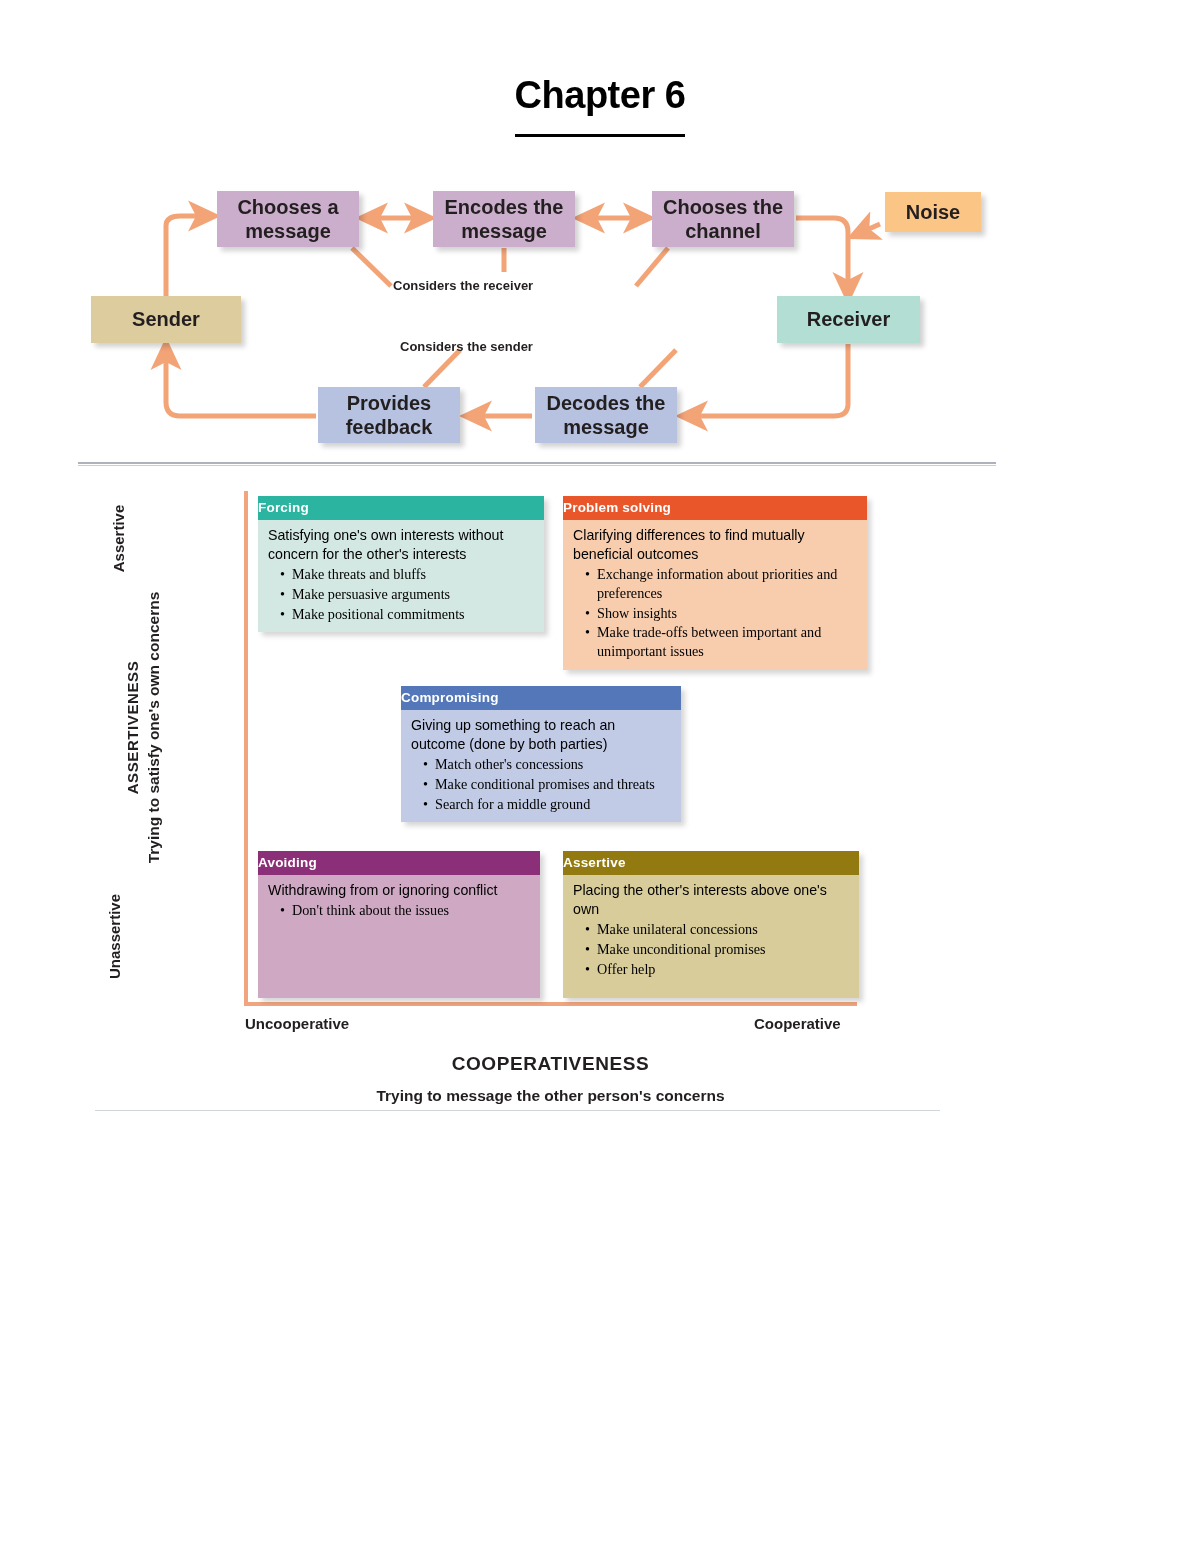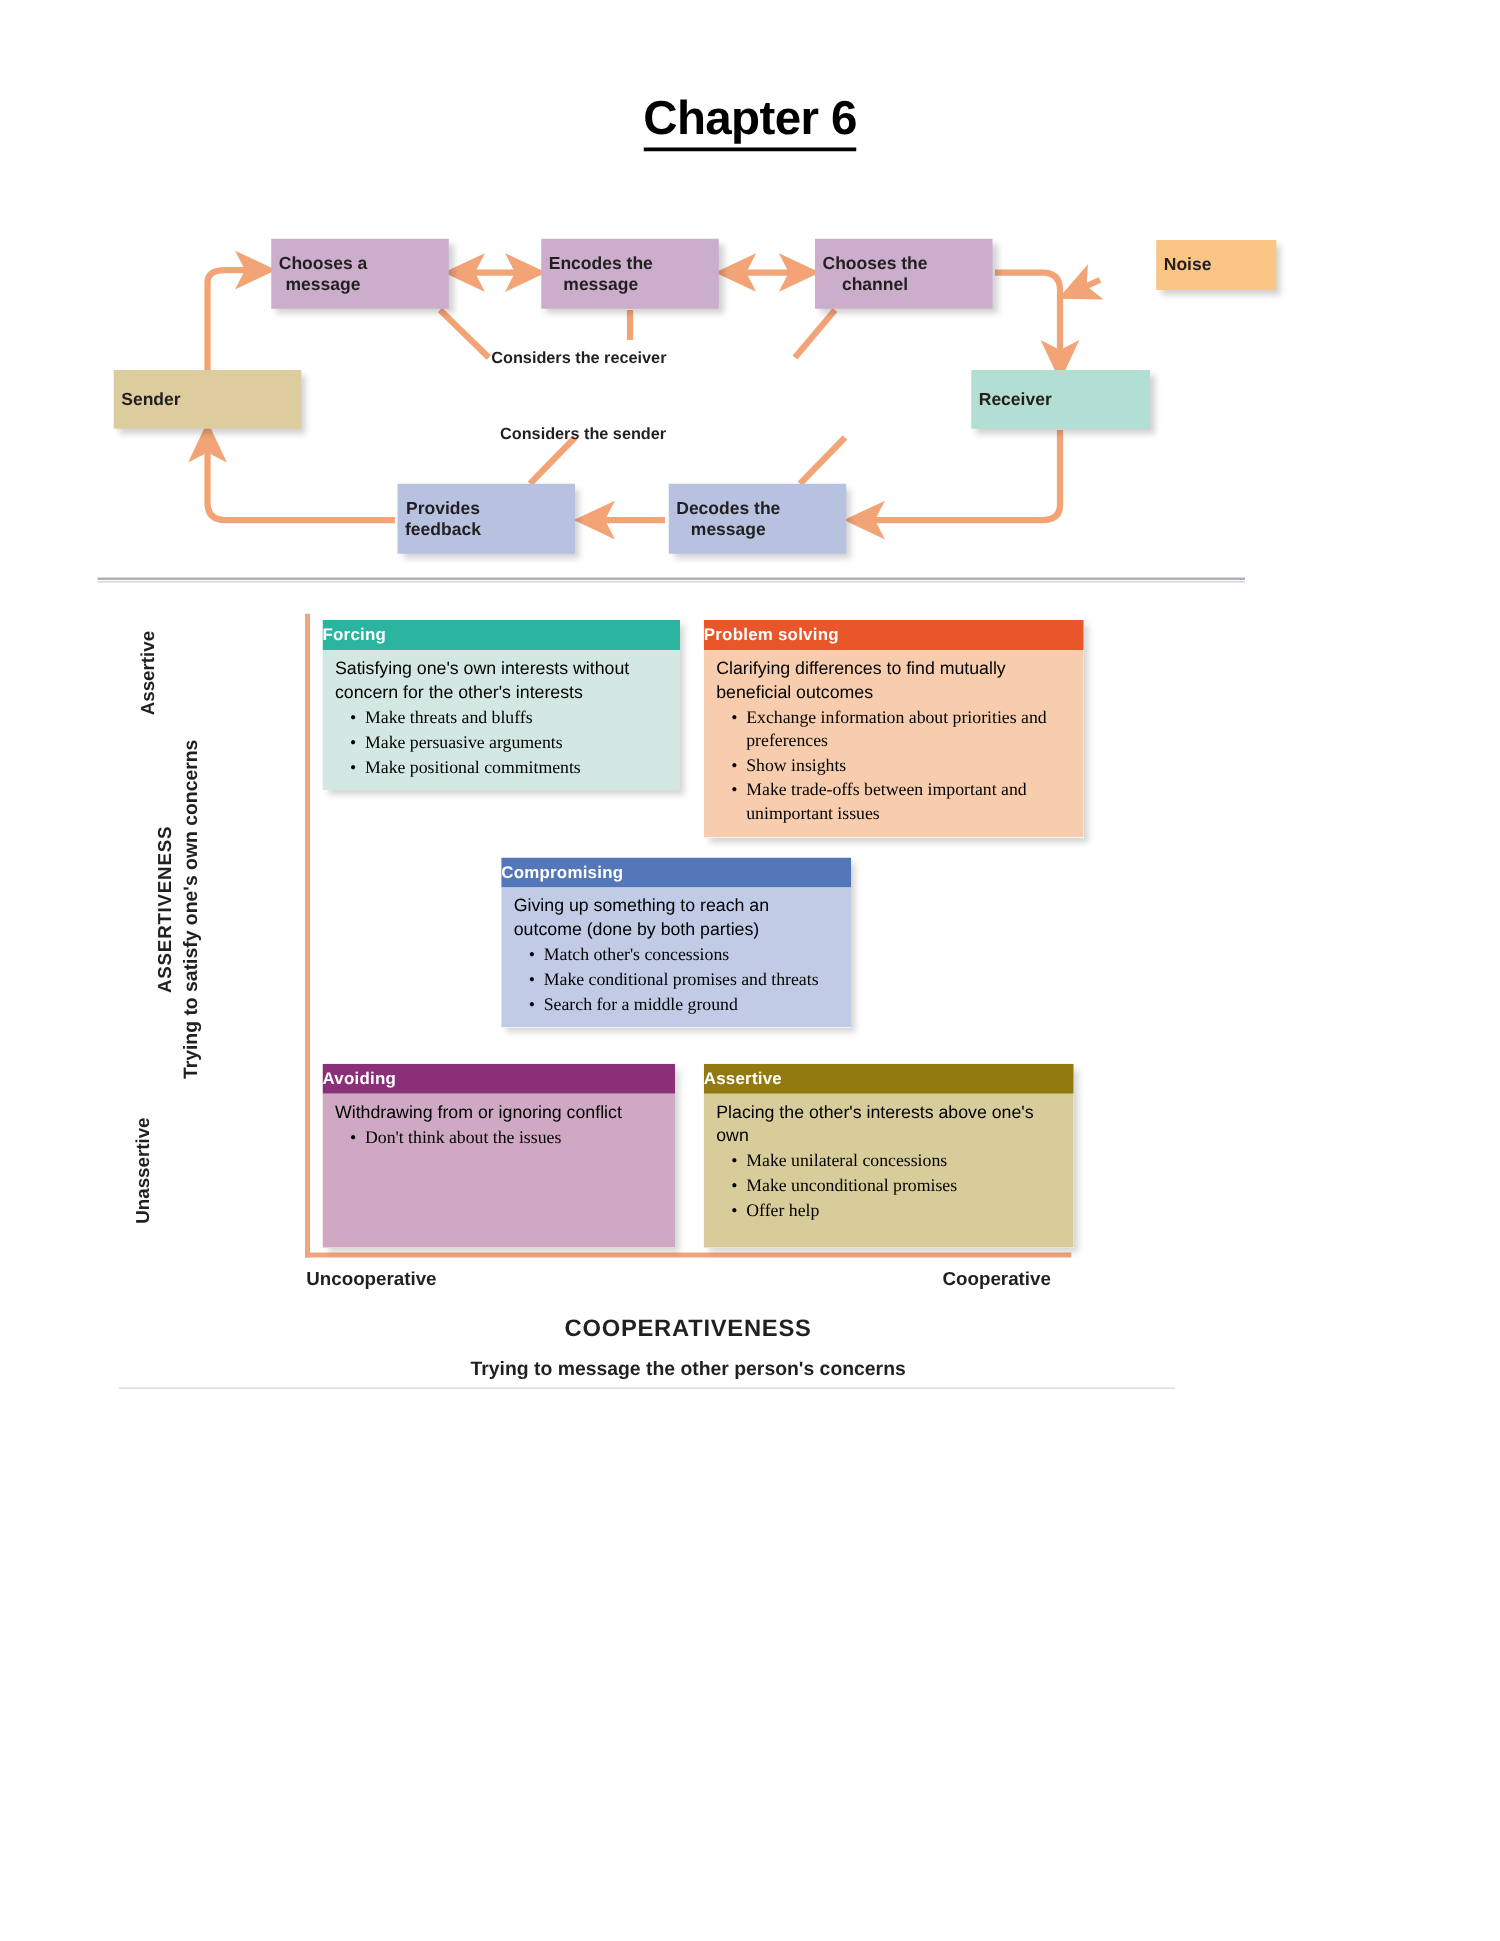--- a/index.html
+++ b/index.html
@@ -24,54 +24,55 @@
     top: 74px;
     width: 1200px;
     text-align: center;
     font-size: 38px;
     font-weight: bold;
     letter-spacing: -0.5px;
     color: #000;
   }
   #page-title span.u {
     border-bottom: 3px solid #000;
-    padding-bottom: 2px;
+    padding-bottom: 18px;
   }
 
   
   #comm-diagram {
     position: absolute;
     left: 80px;
     top: 168px;
     width: 1040px;
     height: 300px;
   }
   .node {
     position: absolute;
     box-sizing: border-box;
     display: flex;
     align-items: center;
+    justify-content: center;
     text-align: center;
-    font-size: 14px;
+    font-size: 20px;
     font-weight: bold;
     line-height: 1.22;
     color: #231f20;
     box-shadow: 4px 4px 5px rgba(0,0,0,0.18);
     padding: 2px 6px;
   }
   .node.purple  { background: #cbaecb; }
   .node.tan     { background: #ddcd9e; }
   .node.blue    { background: #b6c2e0; }
   .node.teal    { background: #b3ded4; }
   .node.orange  { background: #fbc586; }
 
   #n-chooses-message { left: 137px; top: 23px;  width: 142px; height: 56px; }
   #n-encodes        { left: 353px; top: 23px;  width: 142px; height: 56px; }
   #n-channel        { left: 572px; top: 23px;  width: 142px; height: 56px; }
-  #n-noise          { left: 845px; top: 24px;  width: 96px;  height: 40px; }
+  #n-noise          { left: 805px; top: 24px;  width: 96px;  height: 40px; }
   #n-sender         { left: 11px;  top: 128px; width: 150px; height: 47px; }
   #n-receiver       { left: 697px; top: 128px; width: 143px; height: 47px; }
   #n-feedback       { left: 238px; top: 219px; width: 142px; height: 56px; }
   #n-decodes        { left: 455px; top: 219px; width: 142px; height: 56px; }
 
   .flow-label {
     position: absolute;
     font-size: 13px;
     font-weight: bold;
     color: #231f20;

